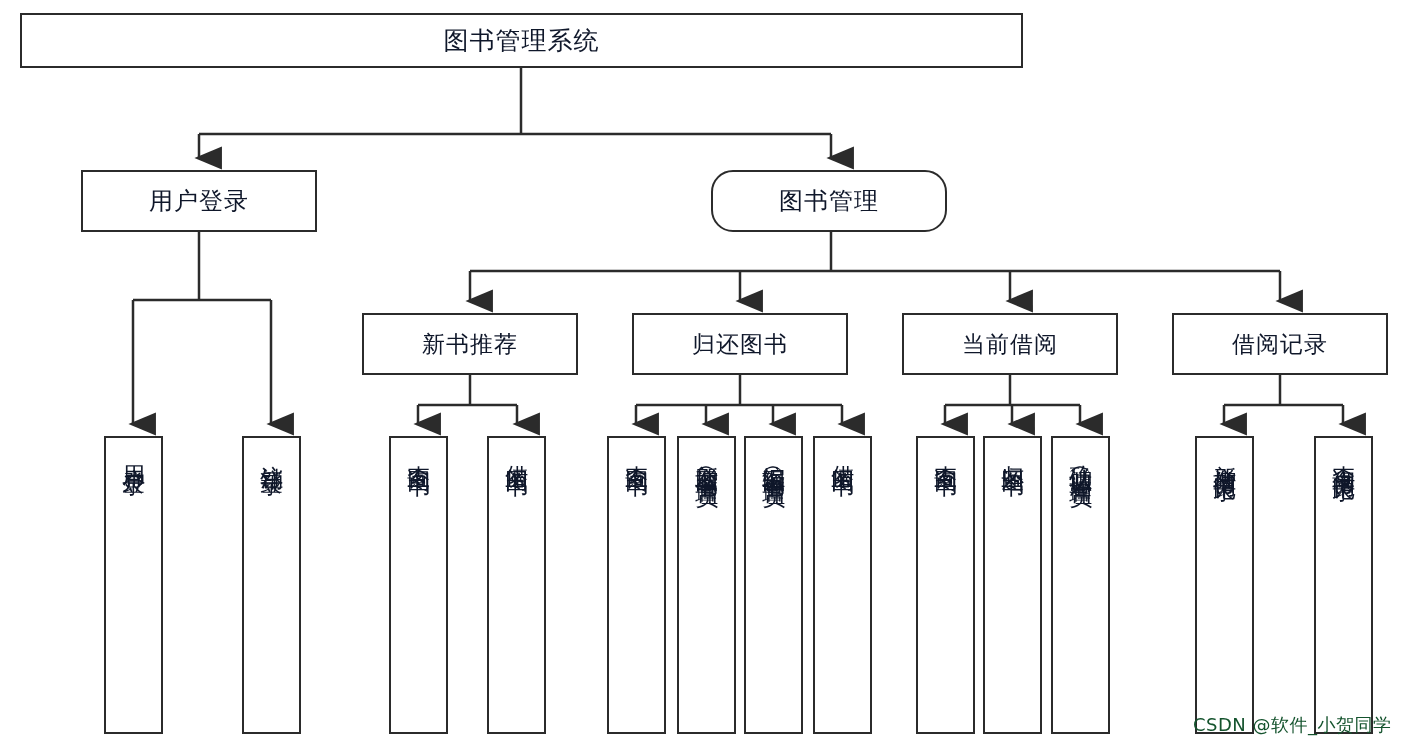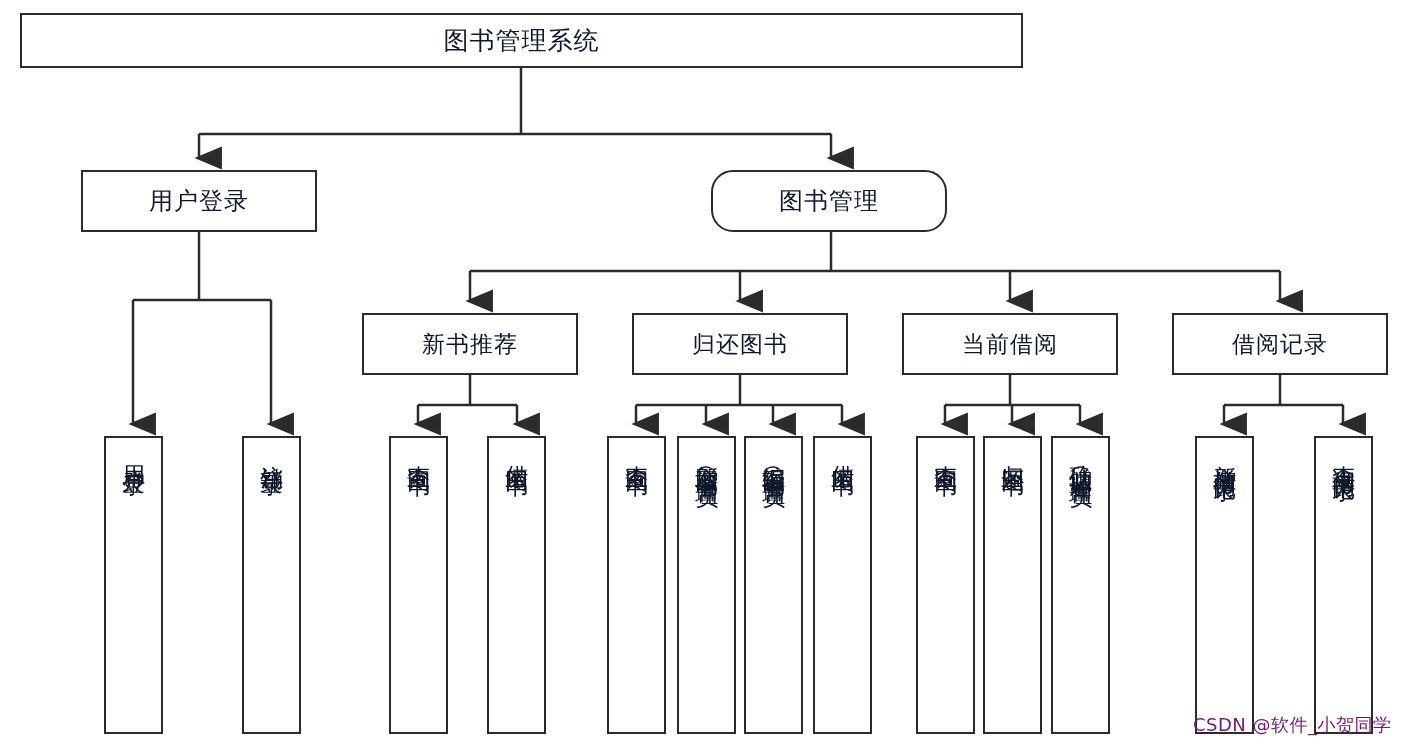--- a/index.html
+++ b/index.html
@@ -55,21 +55,21 @@
   }
   .hlabel {
     white-space: nowrap;
     letter-spacing: 1px;
   }
   #watermark {
     position: absolute;
     left: 1193px;
     top: 713px;
     font-size: 18px;
-    color: #701a75;
+    color: #14532d;
     white-space: nowrap;
     z-index: 5;
     letter-spacing: 0.5px;
   }
 </style>
 </head>
 <body>
 
 <div id="canvas">
 

